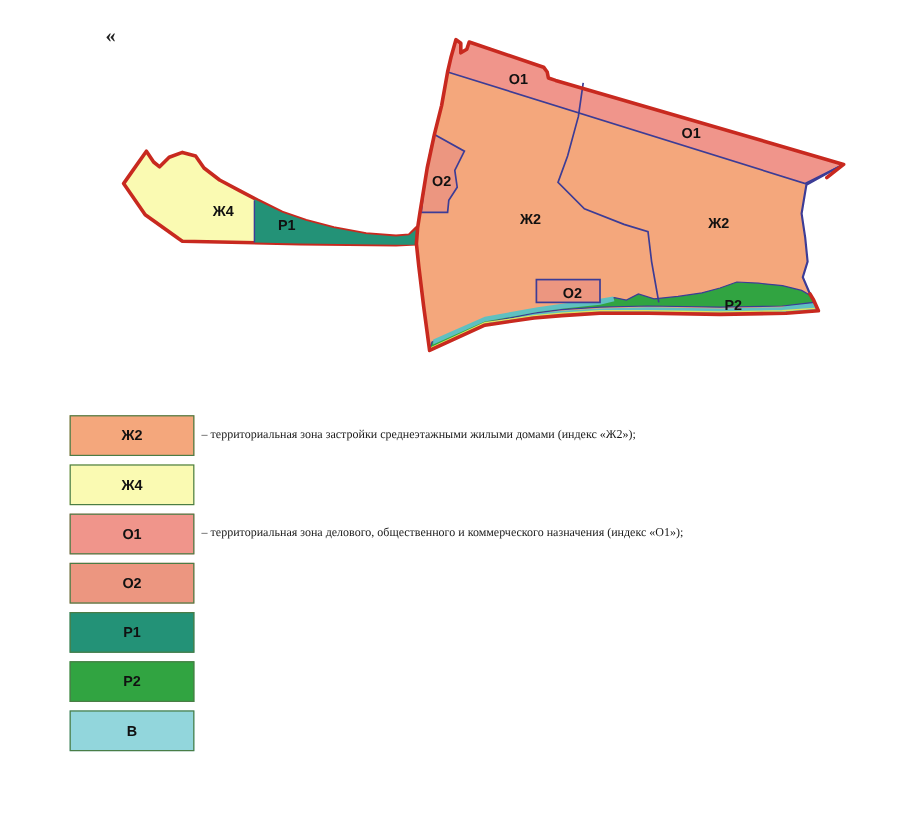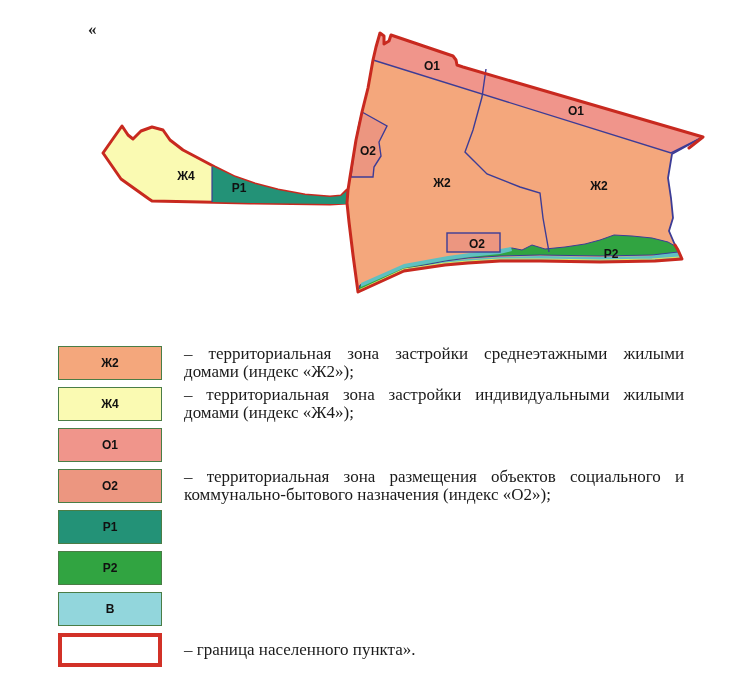--- a/index.html
+++ b/index.html
@@ -18,21 +18,21 @@
   }
   .legend{position:absolute;left:58px;top:346px;width:632px;}
   .legend-row{display:flex;align-items:center;height:34px;margin-bottom:7px;}
   .swatch{
     width:104px;height:34px;flex:0 0 104px;box-sizing:border-box;
     border:1.5px solid #4a7d46;display:flex;align-items:center;justify-content:center;
     font-family:"Liberation Sans", sans-serif;font-weight:bold;font-size:12px;color:#111;
   }
   .swatch.boundary{border:4px solid #d23127;background:#ffffff;}
   .desc{
-    margin-left:22px;width:500px;font-size:17px;line-height:18px;
+    margin-left:6px;width:500px;font-size:10px;line-height:18px;
     text-align:justify;text-align-last:left;
   }
 </style>
 </head>
 <body>
 
 <div class="quote-mark">«</div>
 
 <div class="map-wrap">
   <svg width="749" height="332" viewBox="0 0 749 332" xmlns="http://www.w3.org/2000/svg">
@@ -81,47 +81,40 @@
   <div class="legend-row">
     <div class="swatch" style="background-color: rgb(244, 167, 124);">
         <span>Ж2</span>
       </div>
     <div class="desc">– территориальная зона застройки среднеэтажными жилыми домами (индекс «Ж2»);</div>
   </div>
   <div class="legend-row">
     <div class="swatch" style="background-color: rgb(250, 250, 178);">
         <span>Ж4</span>
       </div>
-    <div class="desc">– территориальная зона застройки индивидуальными жилыми домами (индекс «Ж4»);</div>
   </div>
   <div class="legend-row">
     <div class="swatch" style="background-color: rgb(240, 149, 139);">
         <span>О1</span>
       </div>
+    <div class="desc">– территориальная зона делового, общественного и коммерческого назначения (индекс «О1»);</div>
   </div>
   <div class="legend-row">
     <div class="swatch" style="background-color: rgb(236, 150, 128);">
         <span>О2</span>
       </div>
-    <div class="desc">– территориальная зона размещения объектов социального и коммунально-бытового назначения (индекс «О2»);</div>
   </div>
   <div class="legend-row">
     <div class="swatch" style="background-color: rgb(35, 146, 119);">
         <span>Р1</span>
       </div>
   </div>
   <div class="legend-row">
     <div class="swatch" style="background-color: rgb(49, 164, 65);">
         <span>Р2</span>
       </div>
   </div>
   <div class="legend-row">
     <div class="swatch" style="background-color: rgb(146, 214, 220);">
         <span>В</span>
       </div>
   </div>
-  <div class="legend-row">
-    <div class="swatch boundary">
-        <span></span>
-      </div>
-    <div class="desc">– граница населенного пункта».</div>
-  </div>
 </div>
 
 </body></html>

